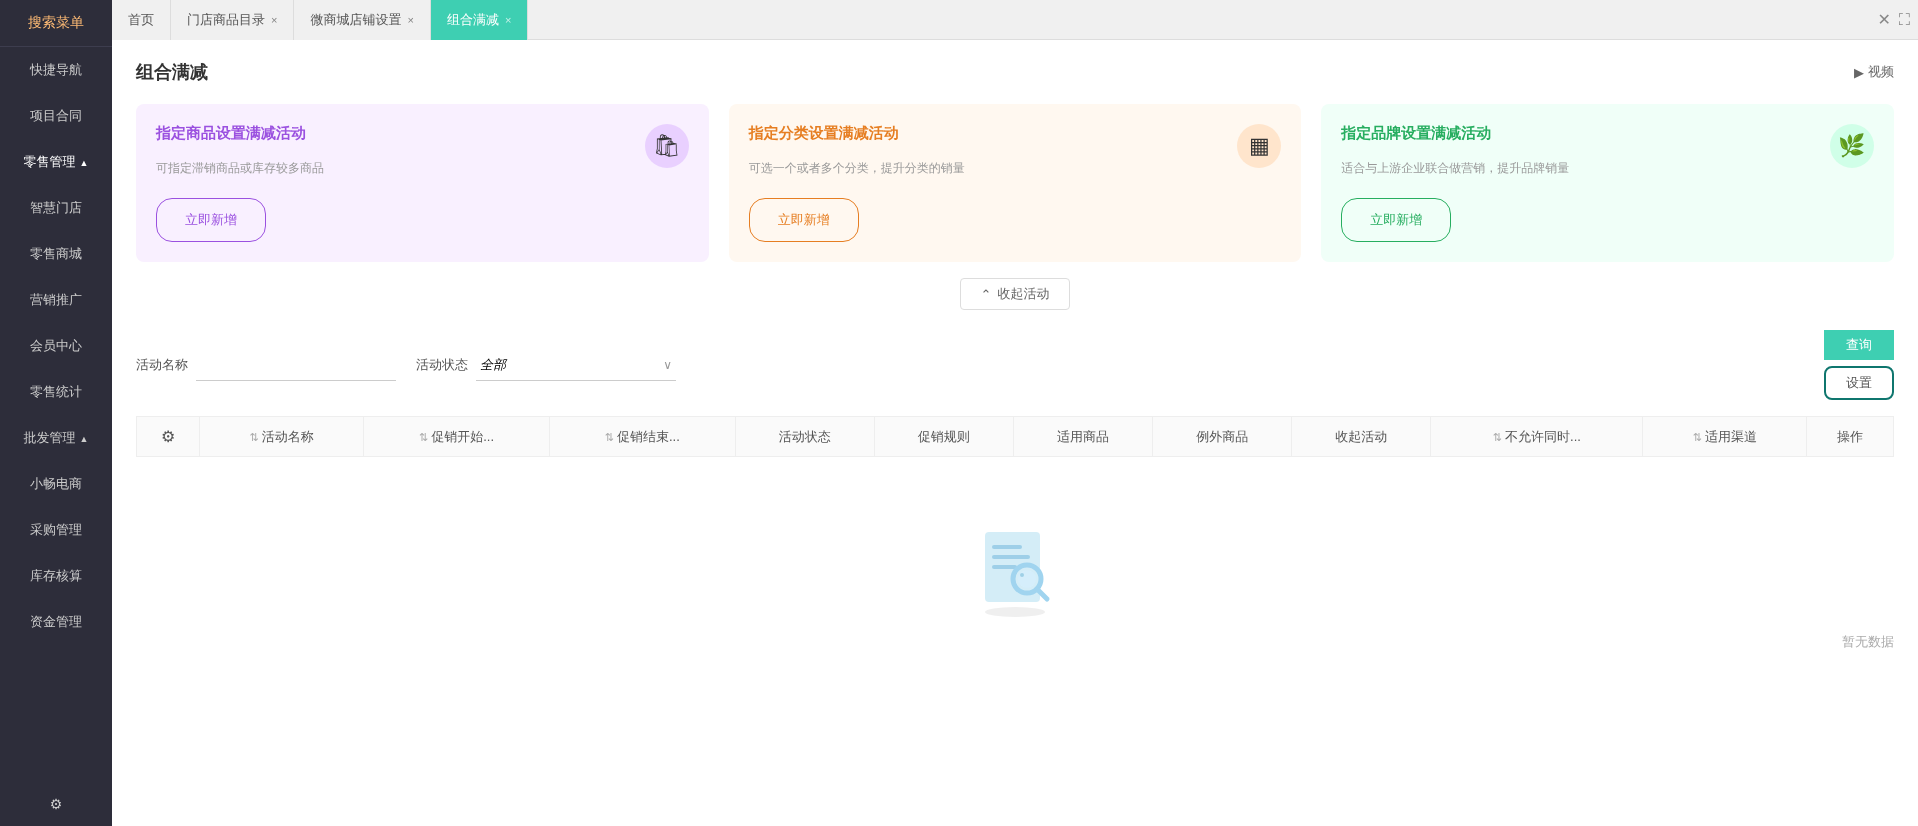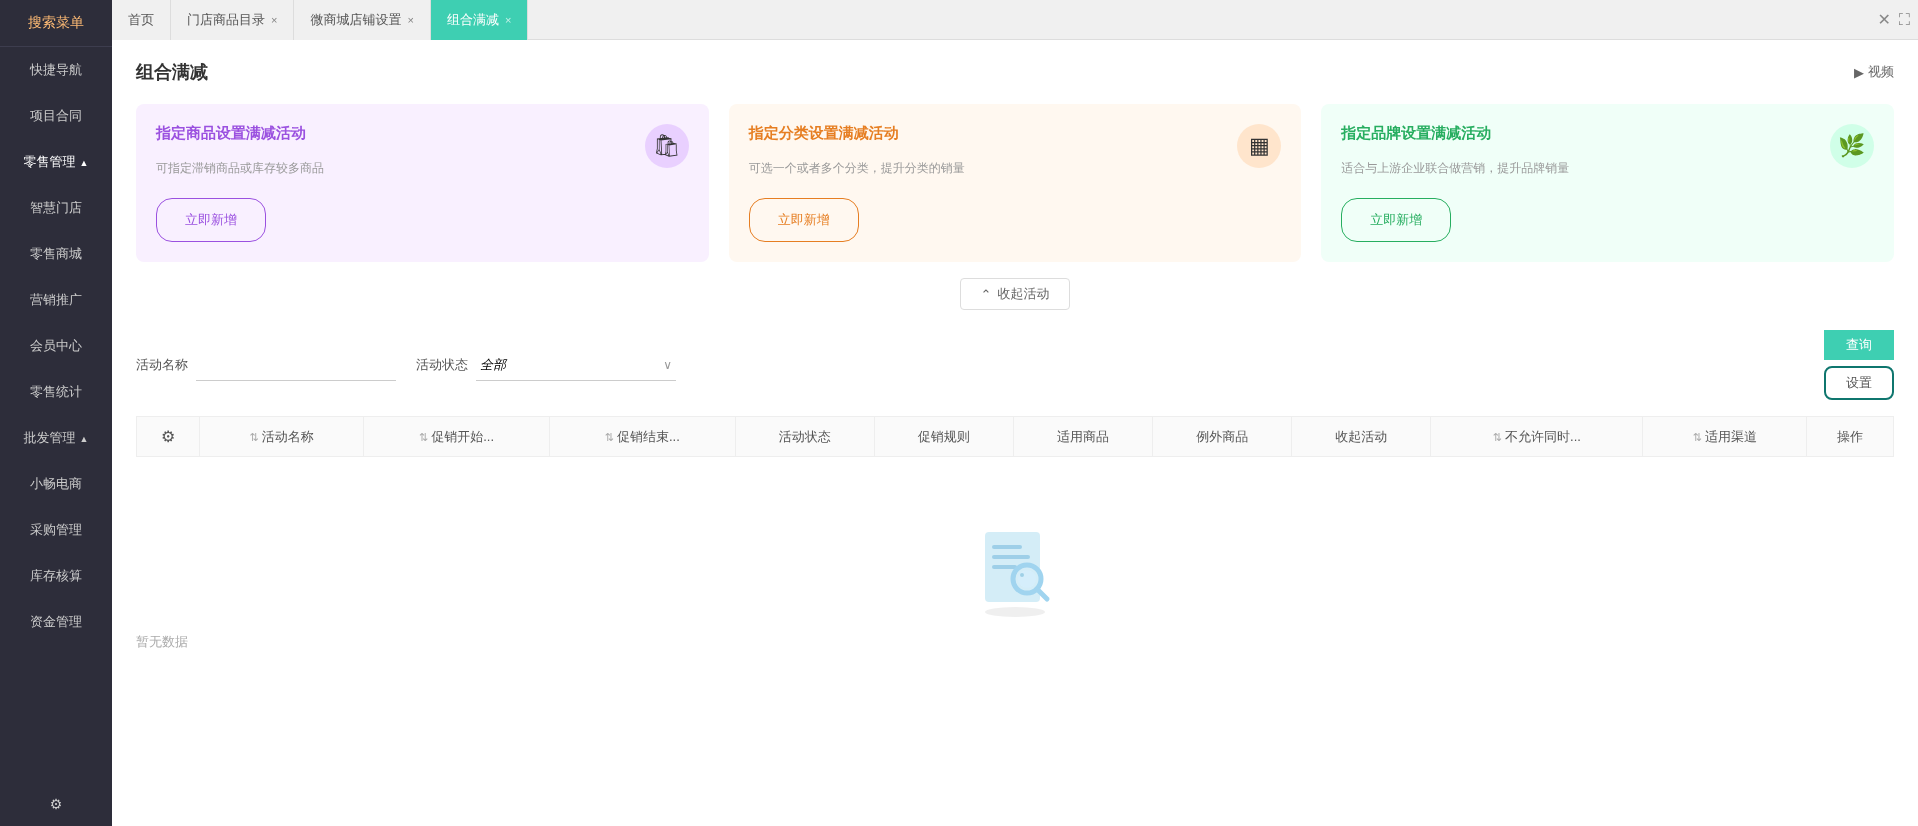--- a/index.html
+++ b/index.html
@@ -309,21 +309,21 @@
       cursor: pointer;
     }
     .data-table th.sortable::before {
       content: "⇅ ";
       font-size: 11px;
       color: #aaa;
     }
 
     
     .empty-state {
-      text-align: left;
+      text-align: right;
       padding: 60px 0 40px;
     }
     .empty-icon {
       width: 100px;
       height: 100px;
       margin: 0 auto 16px;
     }
     .empty-text {
       font-size: 13px;
       color: #aaa;

